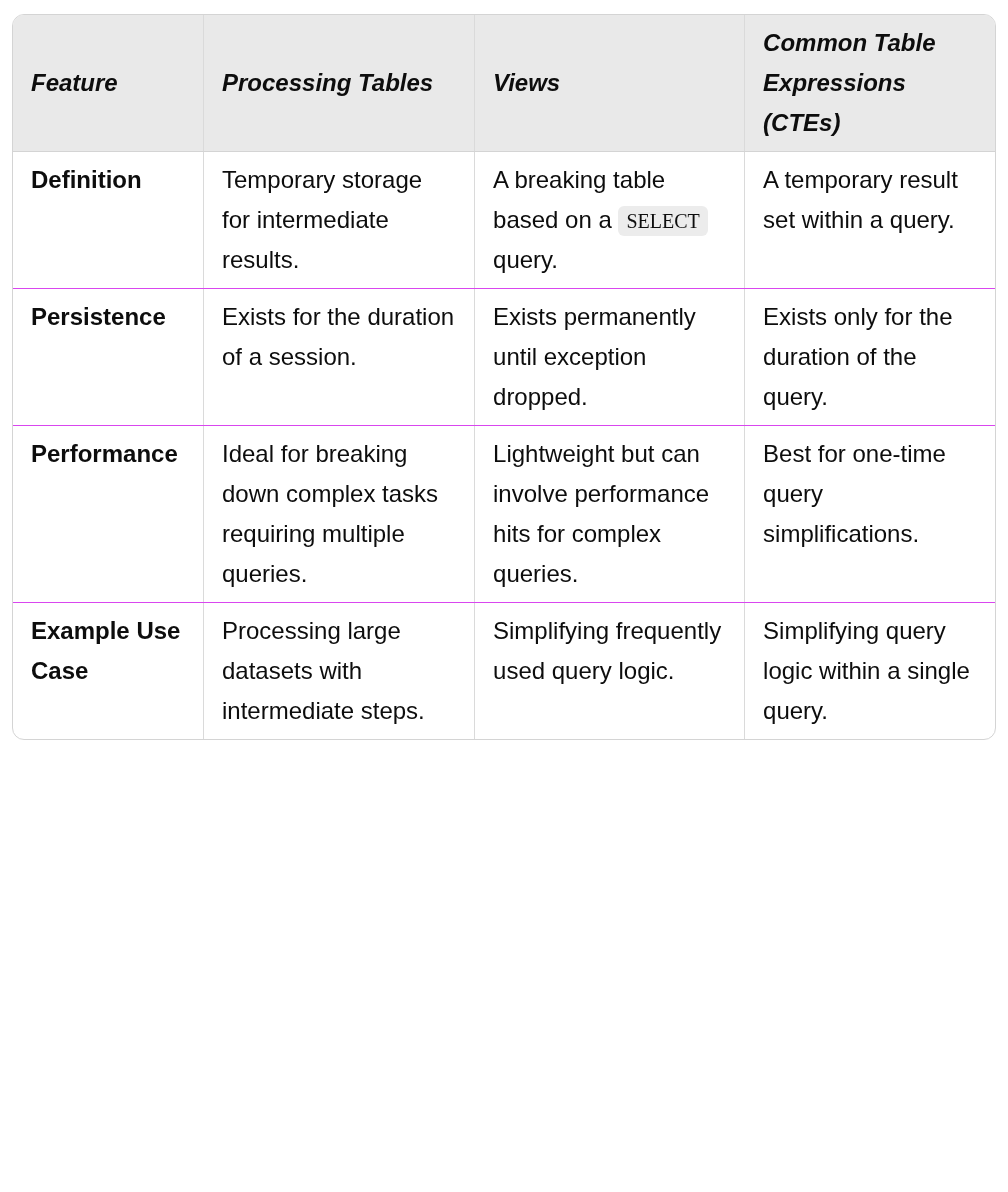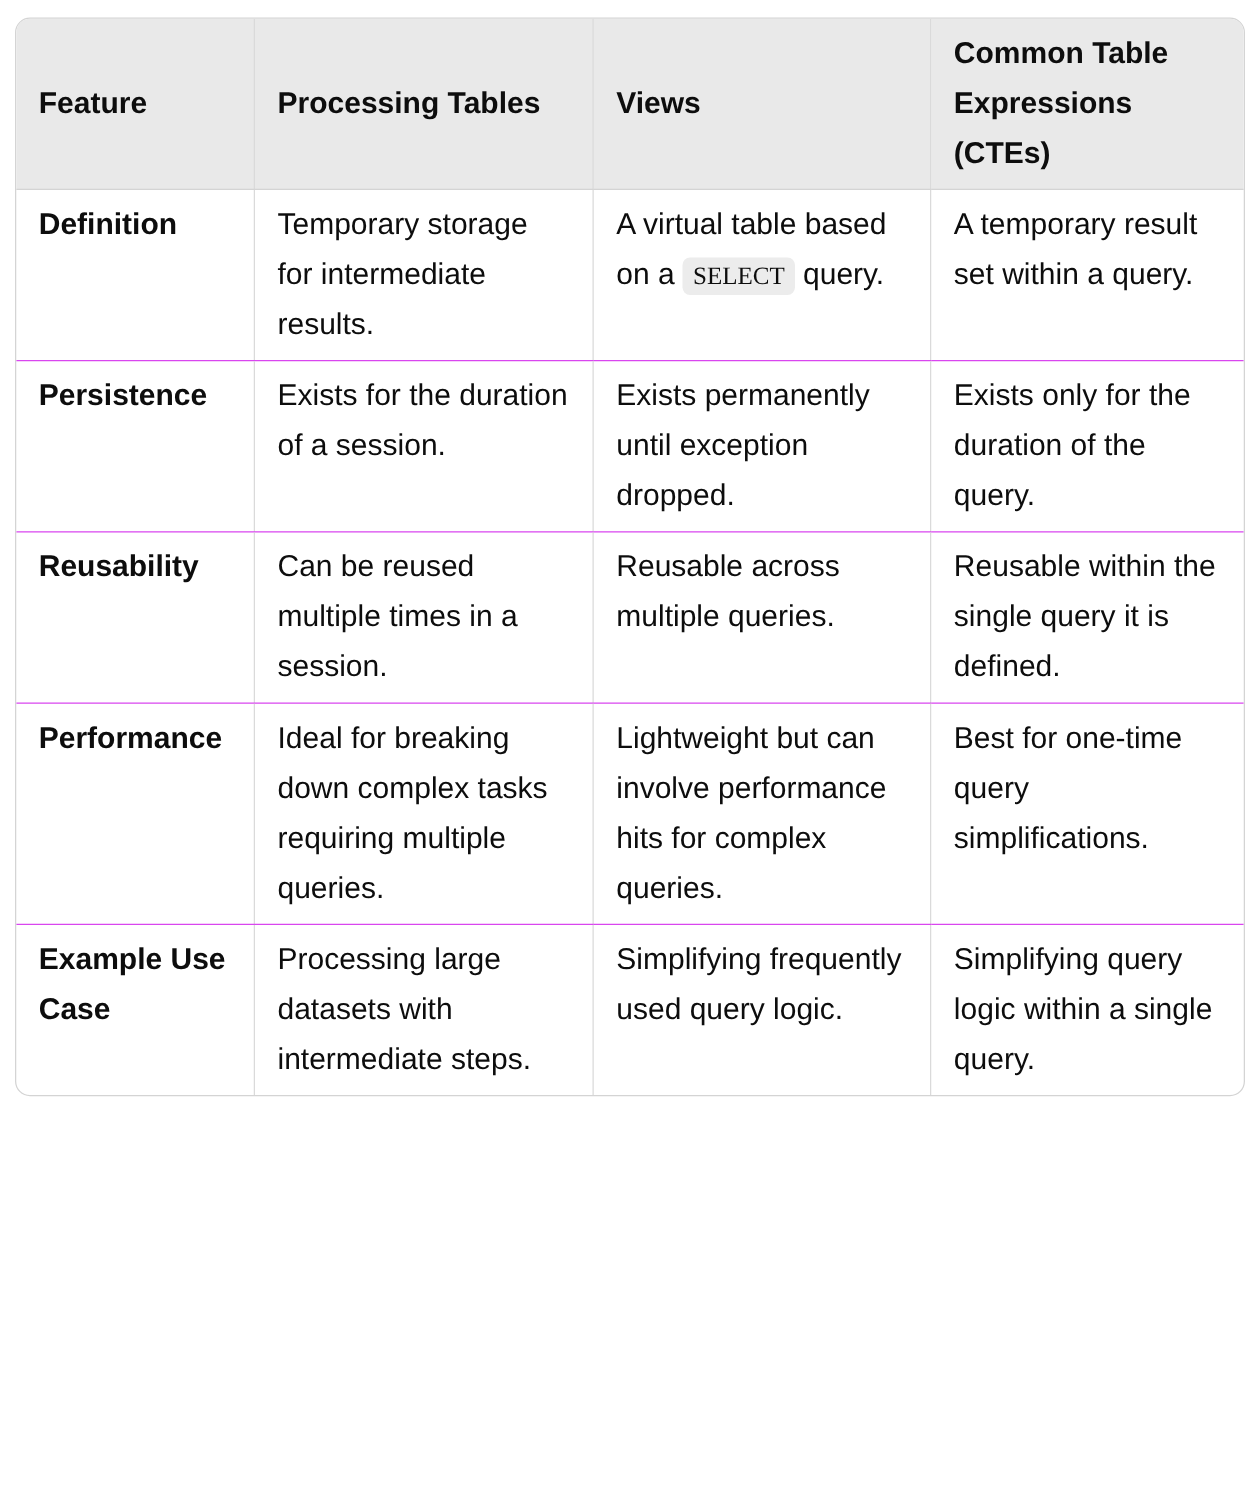--- a/index.html
+++ b/index.html
@@ -37,20 +37,21 @@
     overflow-wrap: break-word;
   }
   table.cmp th:last-child,
   table.cmp td:last-child { border-right: none; }
   table.cmp tbody tr:last-child td { border-bottom: none; }
   table.cmp thead th {
     background: #e9e9e9;
     font-weight: 700;
     vertical-align: middle;
     border-bottom: 1px solid #d4d4d4;
+    font-style: italic;
   }
   table.cmp tbody td {
     vertical-align: top;
     font-weight: 400;
   }
   table.cmp tbody td.feature {
     font-weight: 700;
   }
   .code {
     font-family: Liberation Serif, serif;
@@ -79,34 +80,28 @@
           <th>Feature</th>
           <th>Processing Tables</th>
           <th>Views</th>
           <th>Common Table Expressions (CTEs)</th>
         </tr>
       </thead>
       <tbody>
         <tr>
           <td class="feature">Definition</td>
           <td>Temporary storage for intermediate results.</td>
-          <td><span>A virtual table based on a </span><span class="code">SELECT</span><span> query.</span></td>
+          <td><span>A breaking table based on a </span><span class="code">SELECT</span><span> query.</span></td>
           <td>A temporary result set within a query.</td>
         </tr>
         <tr>
           <td class="feature">Persistence</td>
           <td>Exists for the duration of a session.</td>
           <td>Exists permanently until exception dropped.</td>
           <td>Exists only for the duration of the query.</td>
-        </tr>
-        <tr>
-          <td class="feature">Reusability</td>
-          <td>Can be reused multiple times in a session.</td>
-          <td>Reusable across multiple queries.</td>
-          <td>Reusable within the single query it is defined.</td>
         </tr>
         <tr>
           <td class="feature">Performance</td>
           <td>Ideal for breaking down complex tasks requiring multiple queries.</td>
           <td>Lightweight but can involve performance hits for complex queries.</td>
           <td>Best for one-time query simplifications.</td>
         </tr>
         <tr>
           <td class="feature">Example Use Case</td>
           <td>Processing large datasets with intermediate steps.</td>

